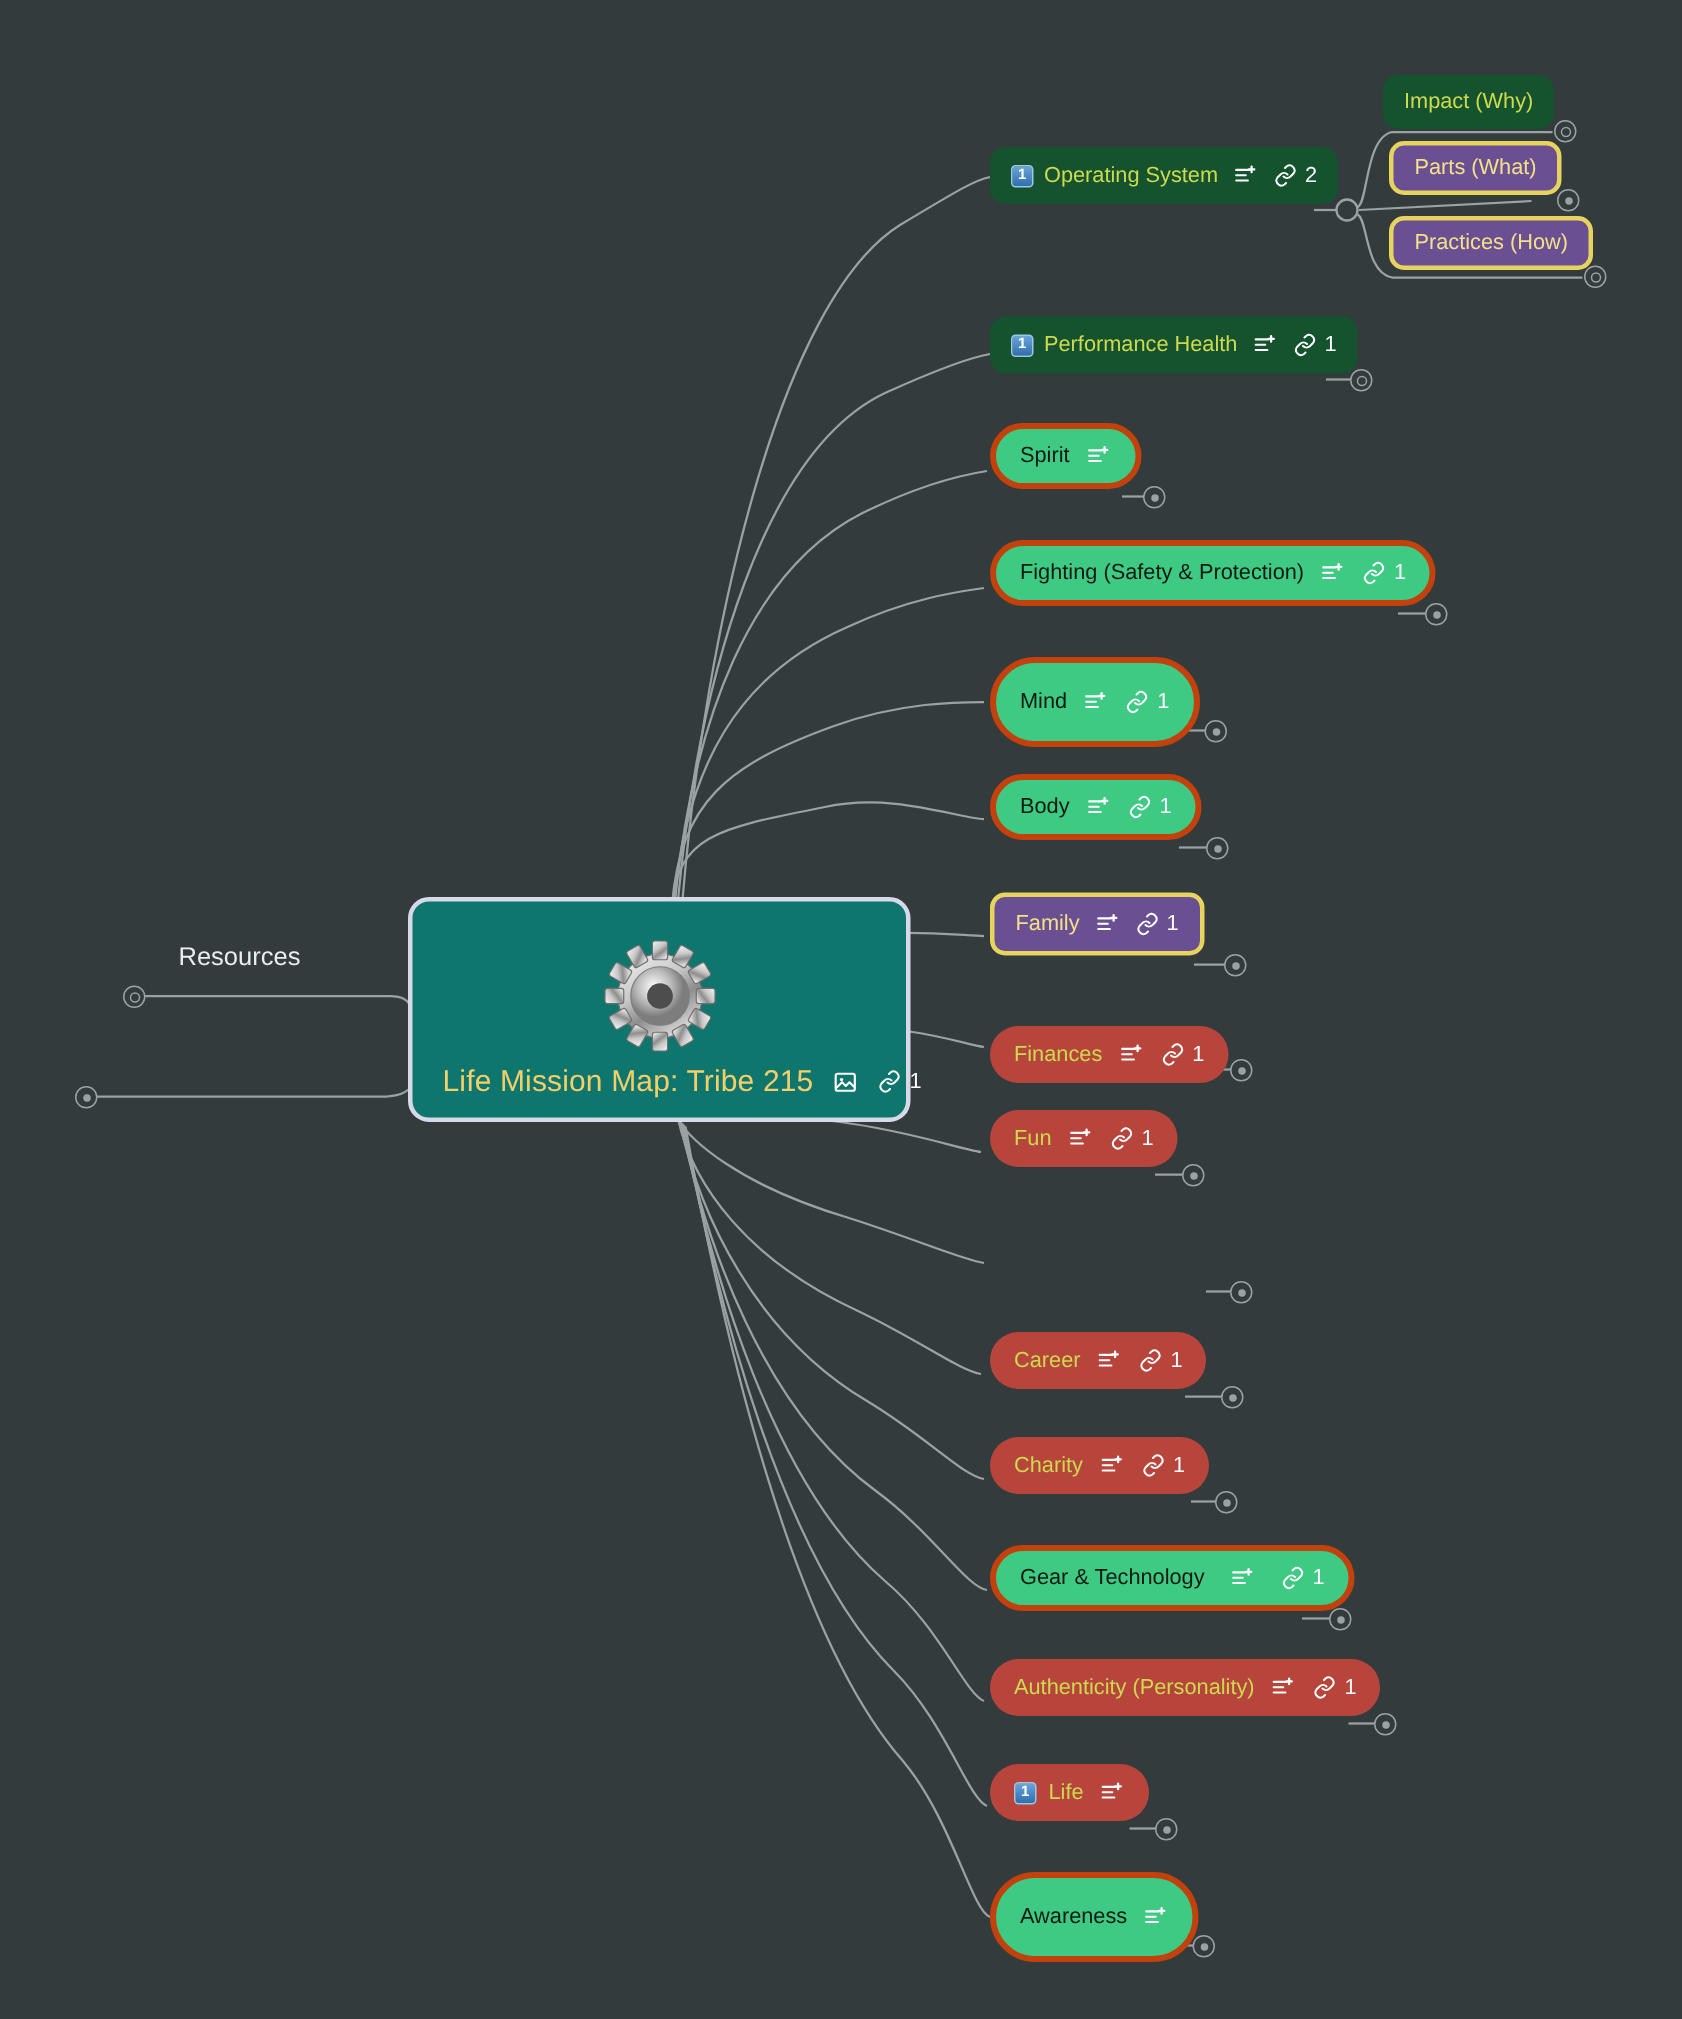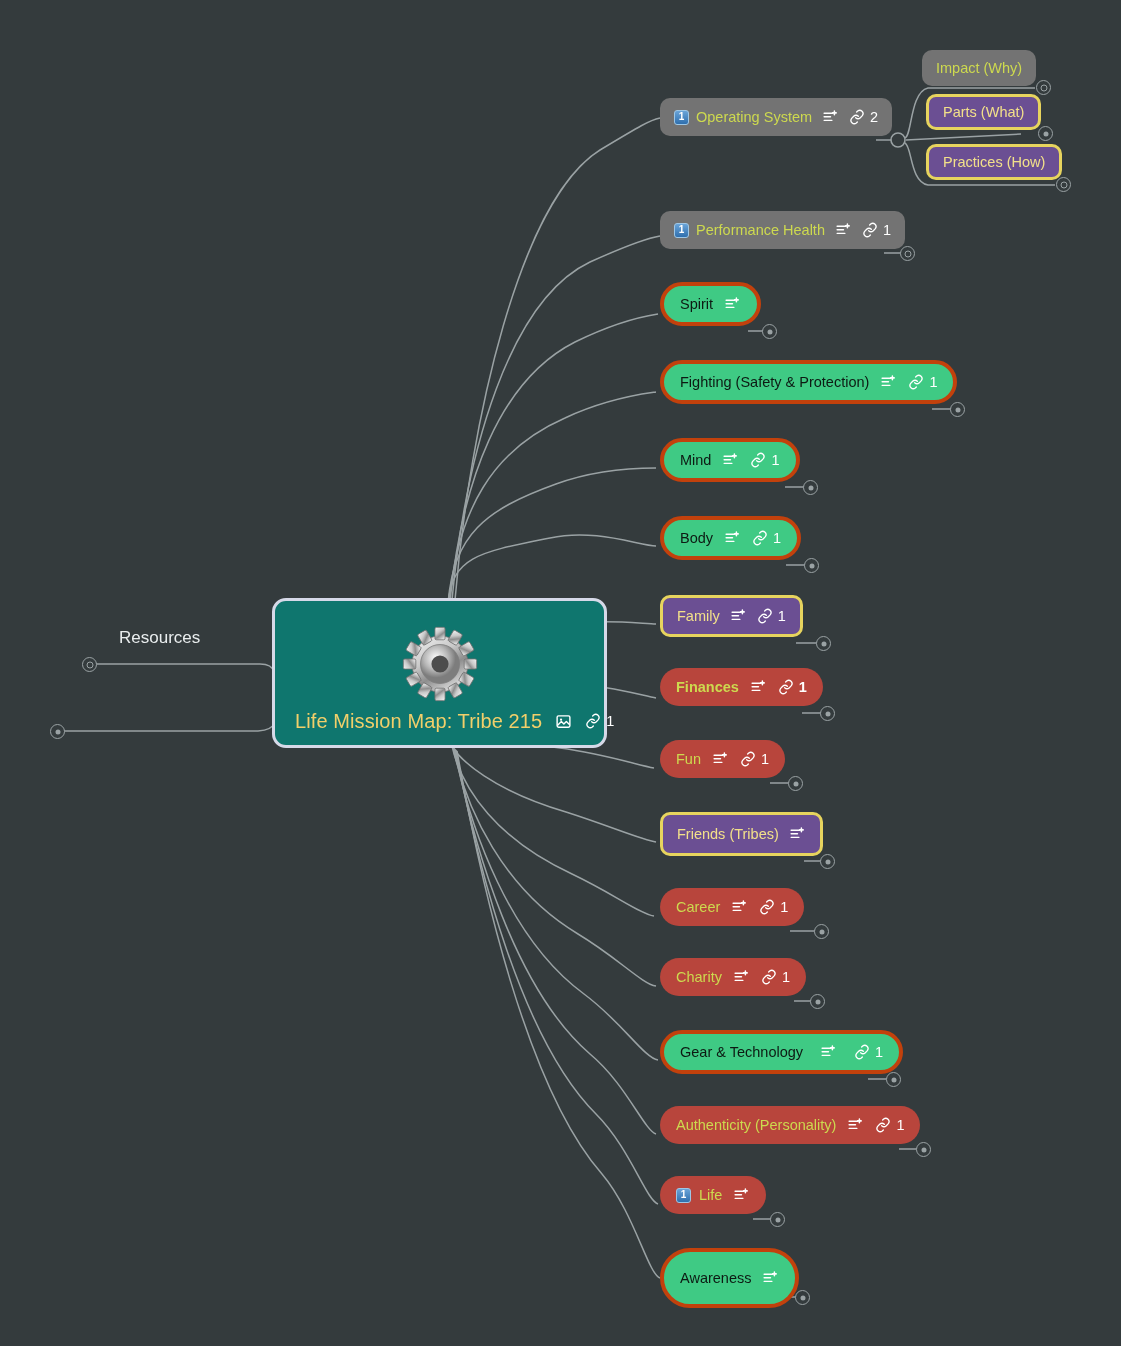--- a/index.html
+++ b/index.html
@@ -69,21 +69,21 @@
   .pill.green  { background: #3fca84; color: #12221a; border: 4px solid #c2410c; }
 
   
   .rrect {
     border-radius: 10px;
     padding: 0 14px;
     height: 36px;
     gap: 10px;
     font-size: 14.5px;
   }
-  .rrect.red    { background: #737373; color: #cdd94f; }
+  .rrect.red    { background: #14532d; color: #cdd94f; }
   .rrect.purple { background: #6b4f93; color: #f2e08a; }
   .outlined { border: 3px solid #e7d45e; }
 
   .node-label { line-height: 1; }
   .green .node-label { color: #0d1a13; }
 
   
   .plain-label {
     position: absolute;
     color: #e9edee;
@@ -326,21 +326,21 @@
         <svg width="16" height="16" viewBox="0 0 24 24" fill="none" stroke="#ffffff" stroke-width="2" stroke-linecap="round">
           <path d="M10 13a5 5 0 0 0 7 0l3-3a5 5 0 0 0-7-7l-1.5 1.5"></path>
           <path d="M14 11a5 5 0 0 0-7 0l-3 3a5 5 0 0 0 7 7l1.5-1.5"></path>
         </svg>
       </span>
       <span class="linkcount">1</span>
     </span>
   </div>
   <div class="handle" style="left:950px; top:402px;"></div>
 
-  <div class="node pill green" style="left:660px; top:438px; height:44px;">
+  <div class="node pill green" style="left:660px; top:438px; height:60px;">
     <span class="node-label">Mind</span>
     <span class="icon">
       <svg width="17" height="17" viewBox="0 0 24 24" fill="none" stroke="#ffffff" stroke-width="2" stroke-linecap="round">
         <path d="M3 6h12M3 11h9M3 16h11"></path>
           <path d="M17.5 3v5M15 5.5h5" stroke-width="2.2"></path>
       </svg>
     </span>
     <span class="linkwrap">
       <span class="icon">
         <svg width="16" height="16" viewBox="0 0 24 24" fill="none" stroke="#ffffff" stroke-width="2" stroke-linecap="round">
@@ -386,21 +386,21 @@
         <svg width="16" height="16" viewBox="0 0 24 24" fill="none" stroke="#ffffff" stroke-width="2" stroke-linecap="round">
           <path d="M10 13a5 5 0 0 0 7 0l3-3a5 5 0 0 0-7-7l-1.5 1.5"></path>
           <path d="M14 11a5 5 0 0 0-7 0l-3 3a5 5 0 0 0 7 7l1.5-1.5"></path>
         </svg>
       </span>
       <span class="linkcount">1</span>
     </span>
   </div>
   <div class="handle" style="left:816px; top:636px;"></div>
 
-  <div class="node pill red" style="left:660px; top:668px;font-weight:bold;">
+  <div class="node pill red" style="left:660px; top:684px;">
     <span class="node-label">Finances</span>
     <span class="icon">
       <svg width="17" height="17" viewBox="0 0 24 24" fill="none" stroke="#ffffff" stroke-width="2" stroke-linecap="round">
         <path d="M3 6h12M3 11h9M3 16h11"></path>
           <path d="M17.5 3v5M15 5.5h5" stroke-width="2.2"></path>
       </svg>
     </span>
     <span class="linkwrap">
       <span class="icon">
         <svg width="16" height="16" viewBox="0 0 24 24" fill="none" stroke="#ffffff" stroke-width="2" stroke-linecap="round">
@@ -426,29 +426,20 @@
         <svg width="16" height="16" viewBox="0 0 24 24" fill="none" stroke="#ffffff" stroke-width="2" stroke-linecap="round">
           <path d="M10 13a5 5 0 0 0 7 0l3-3a5 5 0 0 0-7-7l-1.5 1.5"></path>
           <path d="M14 11a5 5 0 0 0-7 0l-3 3a5 5 0 0 0 7 7l1.5-1.5"></path>
         </svg>
       </span>
       <span class="linkcount">1</span>
     </span>
   </div>
   <div class="handle" style="left:788px; top:776px;"></div>
 
-  <div class="node rrect purple outlined" style="left:660px; top:812px; height:44px;">
-    <span class="node-label">Friends (Tribes)</span>
-    <span class="icon">
-      <svg width="17" height="17" viewBox="0 0 24 24" fill="none" stroke="#ffffff" stroke-width="2" stroke-linecap="round">
-        <path d="M3 6h12M3 11h9M3 16h11"></path>
-          <path d="M17.5 3v5M15 5.5h5" stroke-width="2.2"></path>
-      </svg>
-    </span>
-  </div>
   <div class="handle" style="left:820px; top:854px;"></div>
 
   <div class="node pill red" style="left:660px; top:888px;">
     <span class="node-label">Career</span>
     <span class="icon">
       <svg width="17" height="17" viewBox="0 0 24 24" fill="none" stroke="#ffffff" stroke-width="2" stroke-linecap="round">
         <path d="M3 6h12M3 11h9M3 16h11"></path>
           <path d="M17.5 3v5M15 5.5h5" stroke-width="2.2"></path>
       </svg>
     </span>

